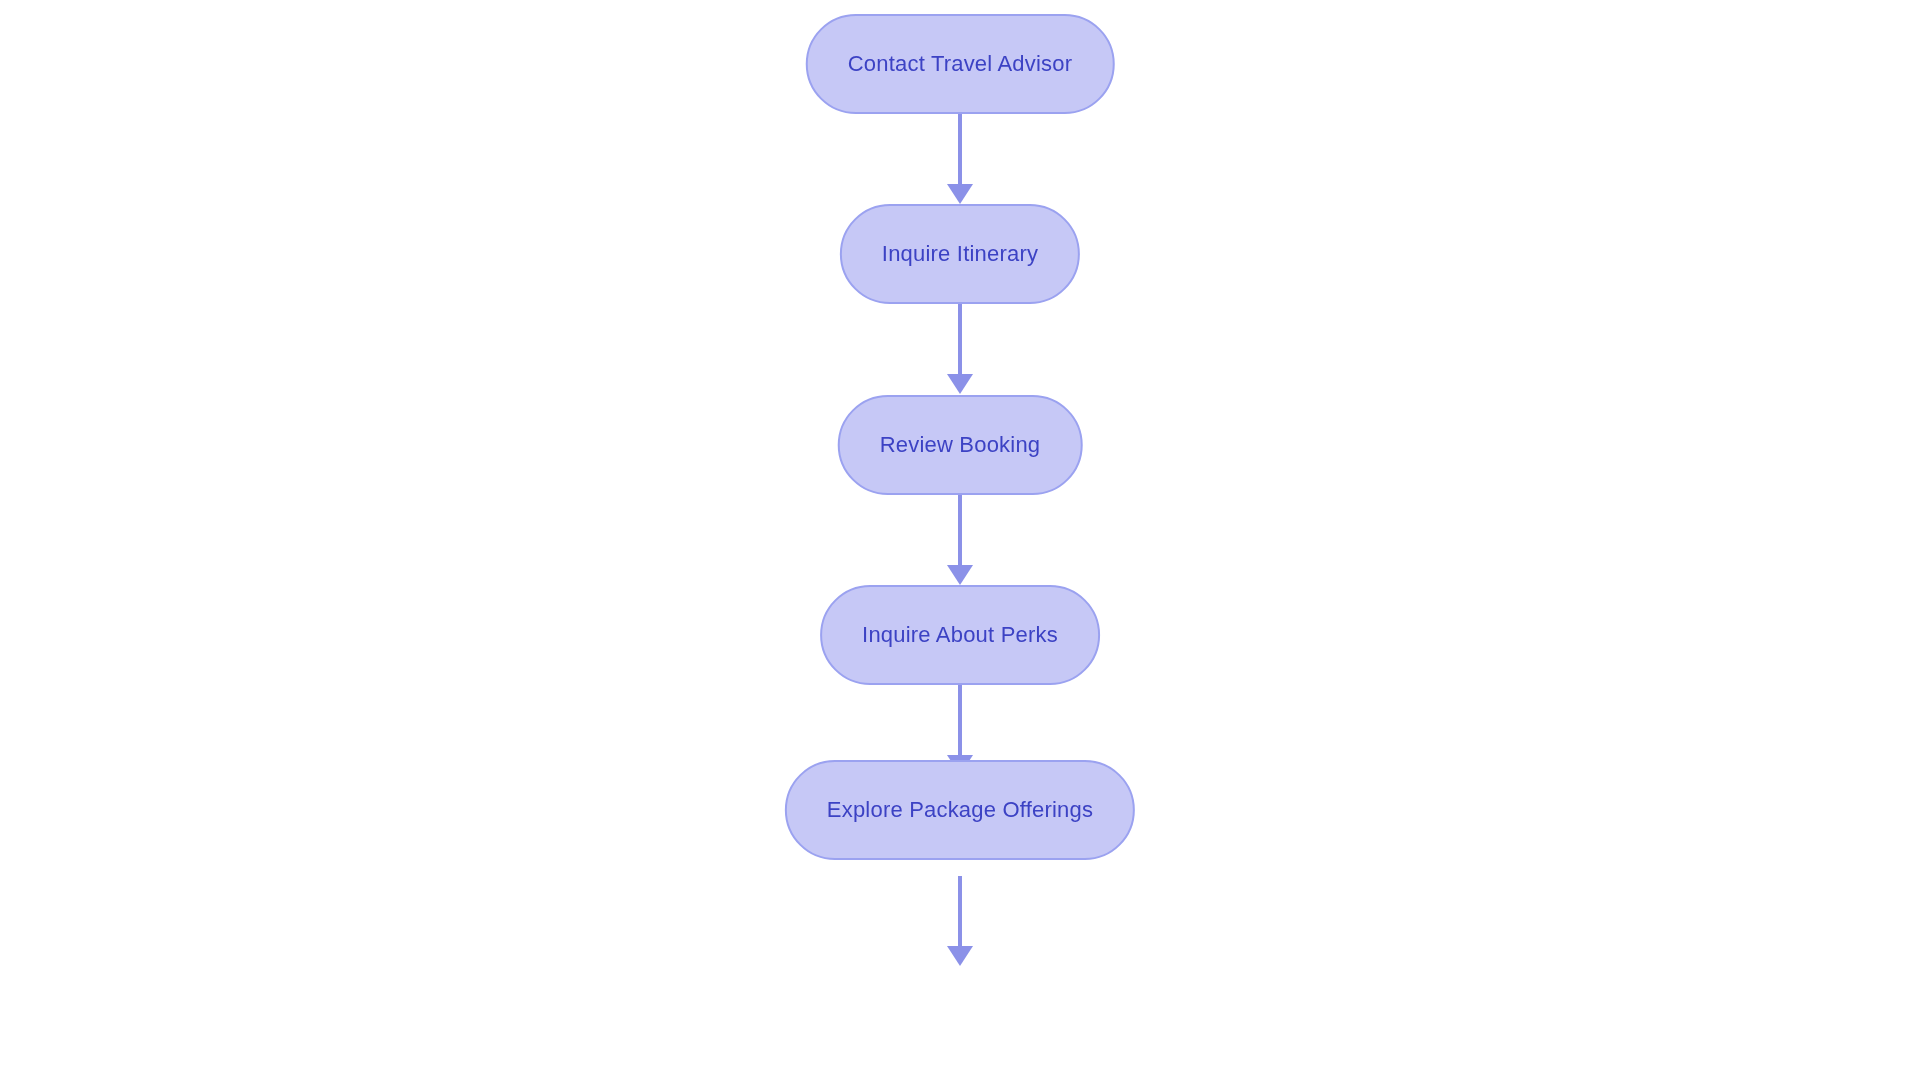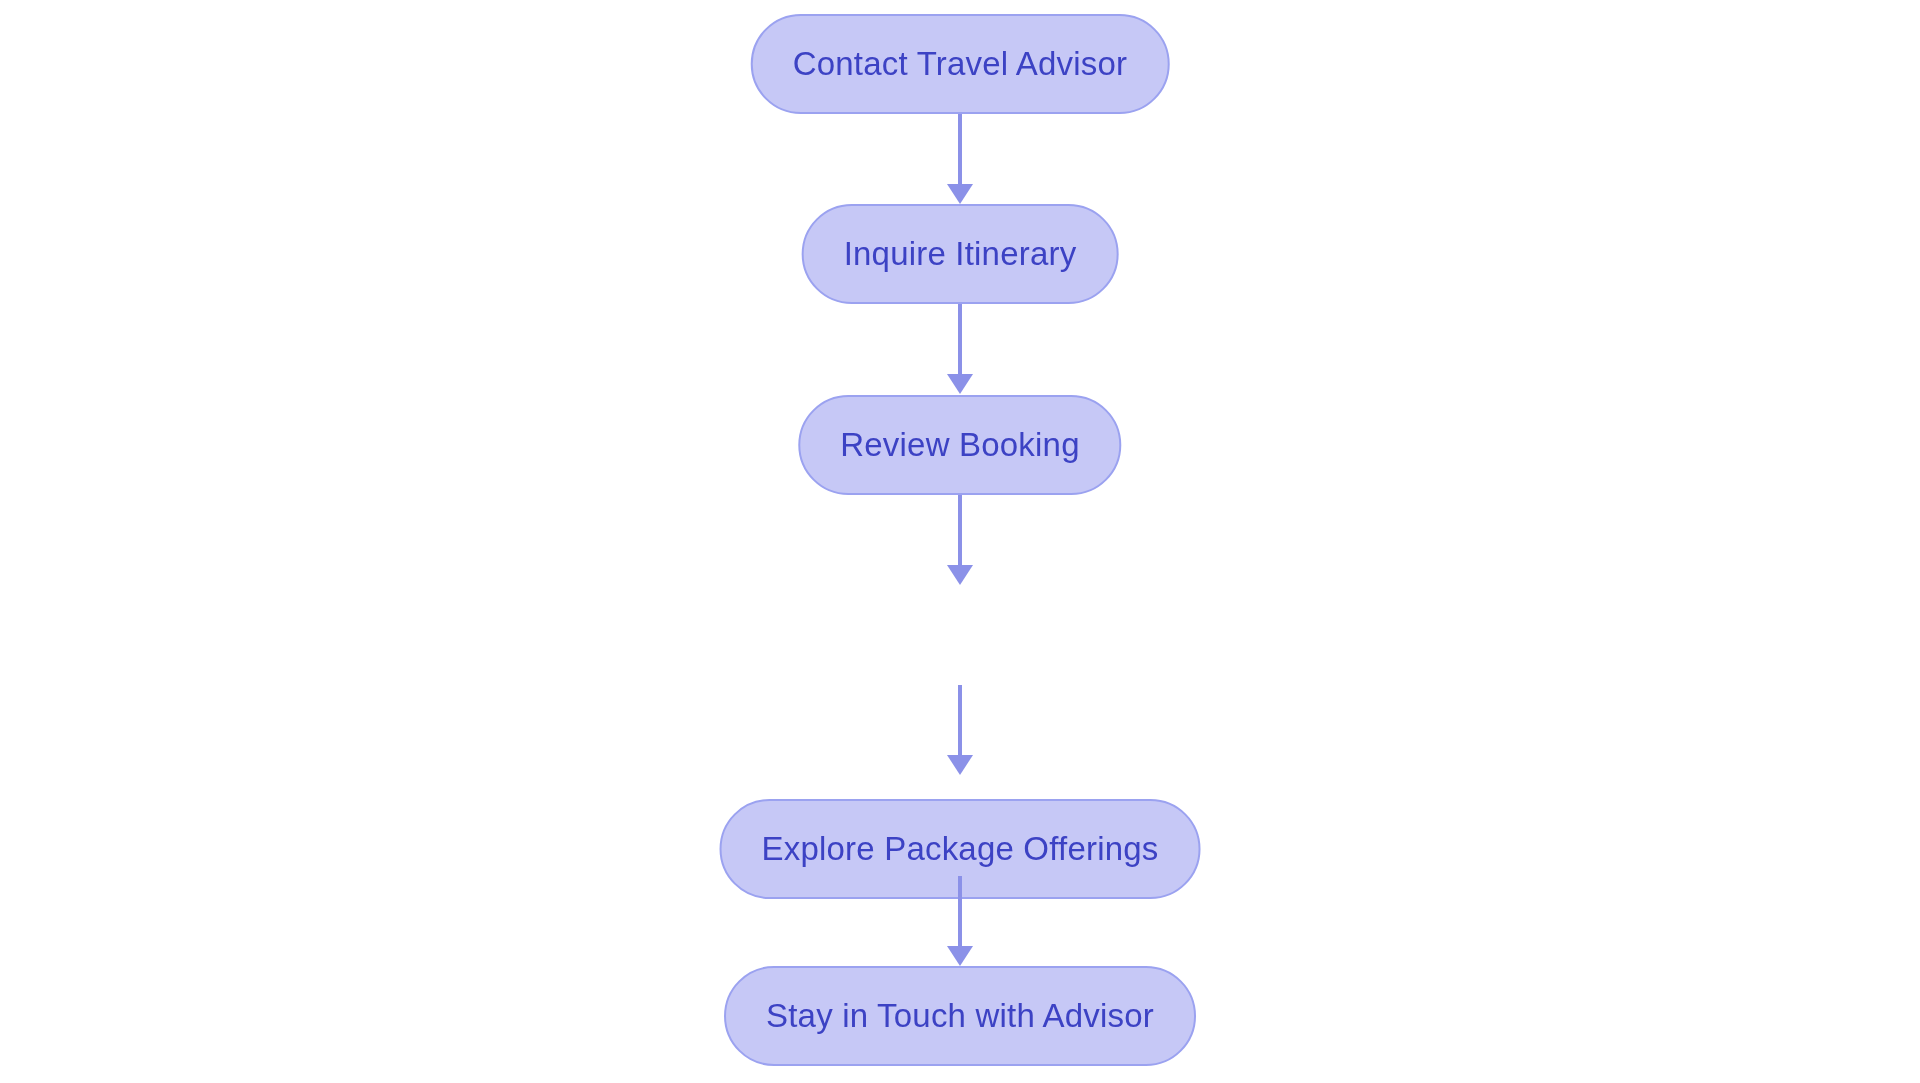--- a/index.html
+++ b/index.html
@@ -25,21 +25,21 @@
     border-radius: 50px;
     background: var(--node-fill, #c6c8f6);
     border: 2px solid var(--node-border, #9ba2f0);
     display: flex;
     align-items: center;
     justify-content: center;
     white-space: nowrap;
   }
   .flow-node .node-label {
     color: var(--text-color, #3c42c4);
-    font-size: 33px;
+    font-size: 22px;
     font-weight: 400;
     letter-spacing: 0.2px;
   }
   .flow-arrow {
     position: absolute;
     left: 50%;
     transform: translateX(-50%);
     width: 26px;
     height: 90px;
     display: flex;
@@ -77,27 +77,27 @@
     <div class="arrow-line"></div>
     <div class="arrow-head"></div>
   </div>
     <div class="flow-node" style="top: 394.8px;">
     <span class="node-label">Review Booking</span>
   </div>
     <div class="flow-arrow" style="top: 494.8px;">
     <div class="arrow-line"></div>
     <div class="arrow-head"></div>
   </div>
+    <div class="flow-node" style="top: 585.2px;">
+    <span class="node-label">Inquire About Perks</span>
+  </div>
     <div class="flow-arrow" style="top: 685.2px;">
     <div class="arrow-line"></div>
     <div class="arrow-head"></div>
   </div>
-    <div class="flow-node" style="top: 799px;">
+    <div class="flow-node" style="top: 760px;">
     <span class="node-label">Explore Package Offerings</span>
   </div>
     <div class="flow-arrow" style="top: 875.6px;">
     <div class="arrow-line"></div>
     <div class="arrow-head"></div>
   </div>
-    <div class="flow-node" style="top: 966px;">
-    <span class="node-label">Stay in Touch with Advisor</span>
-  </div>
   </div>
 
 </body></html>

